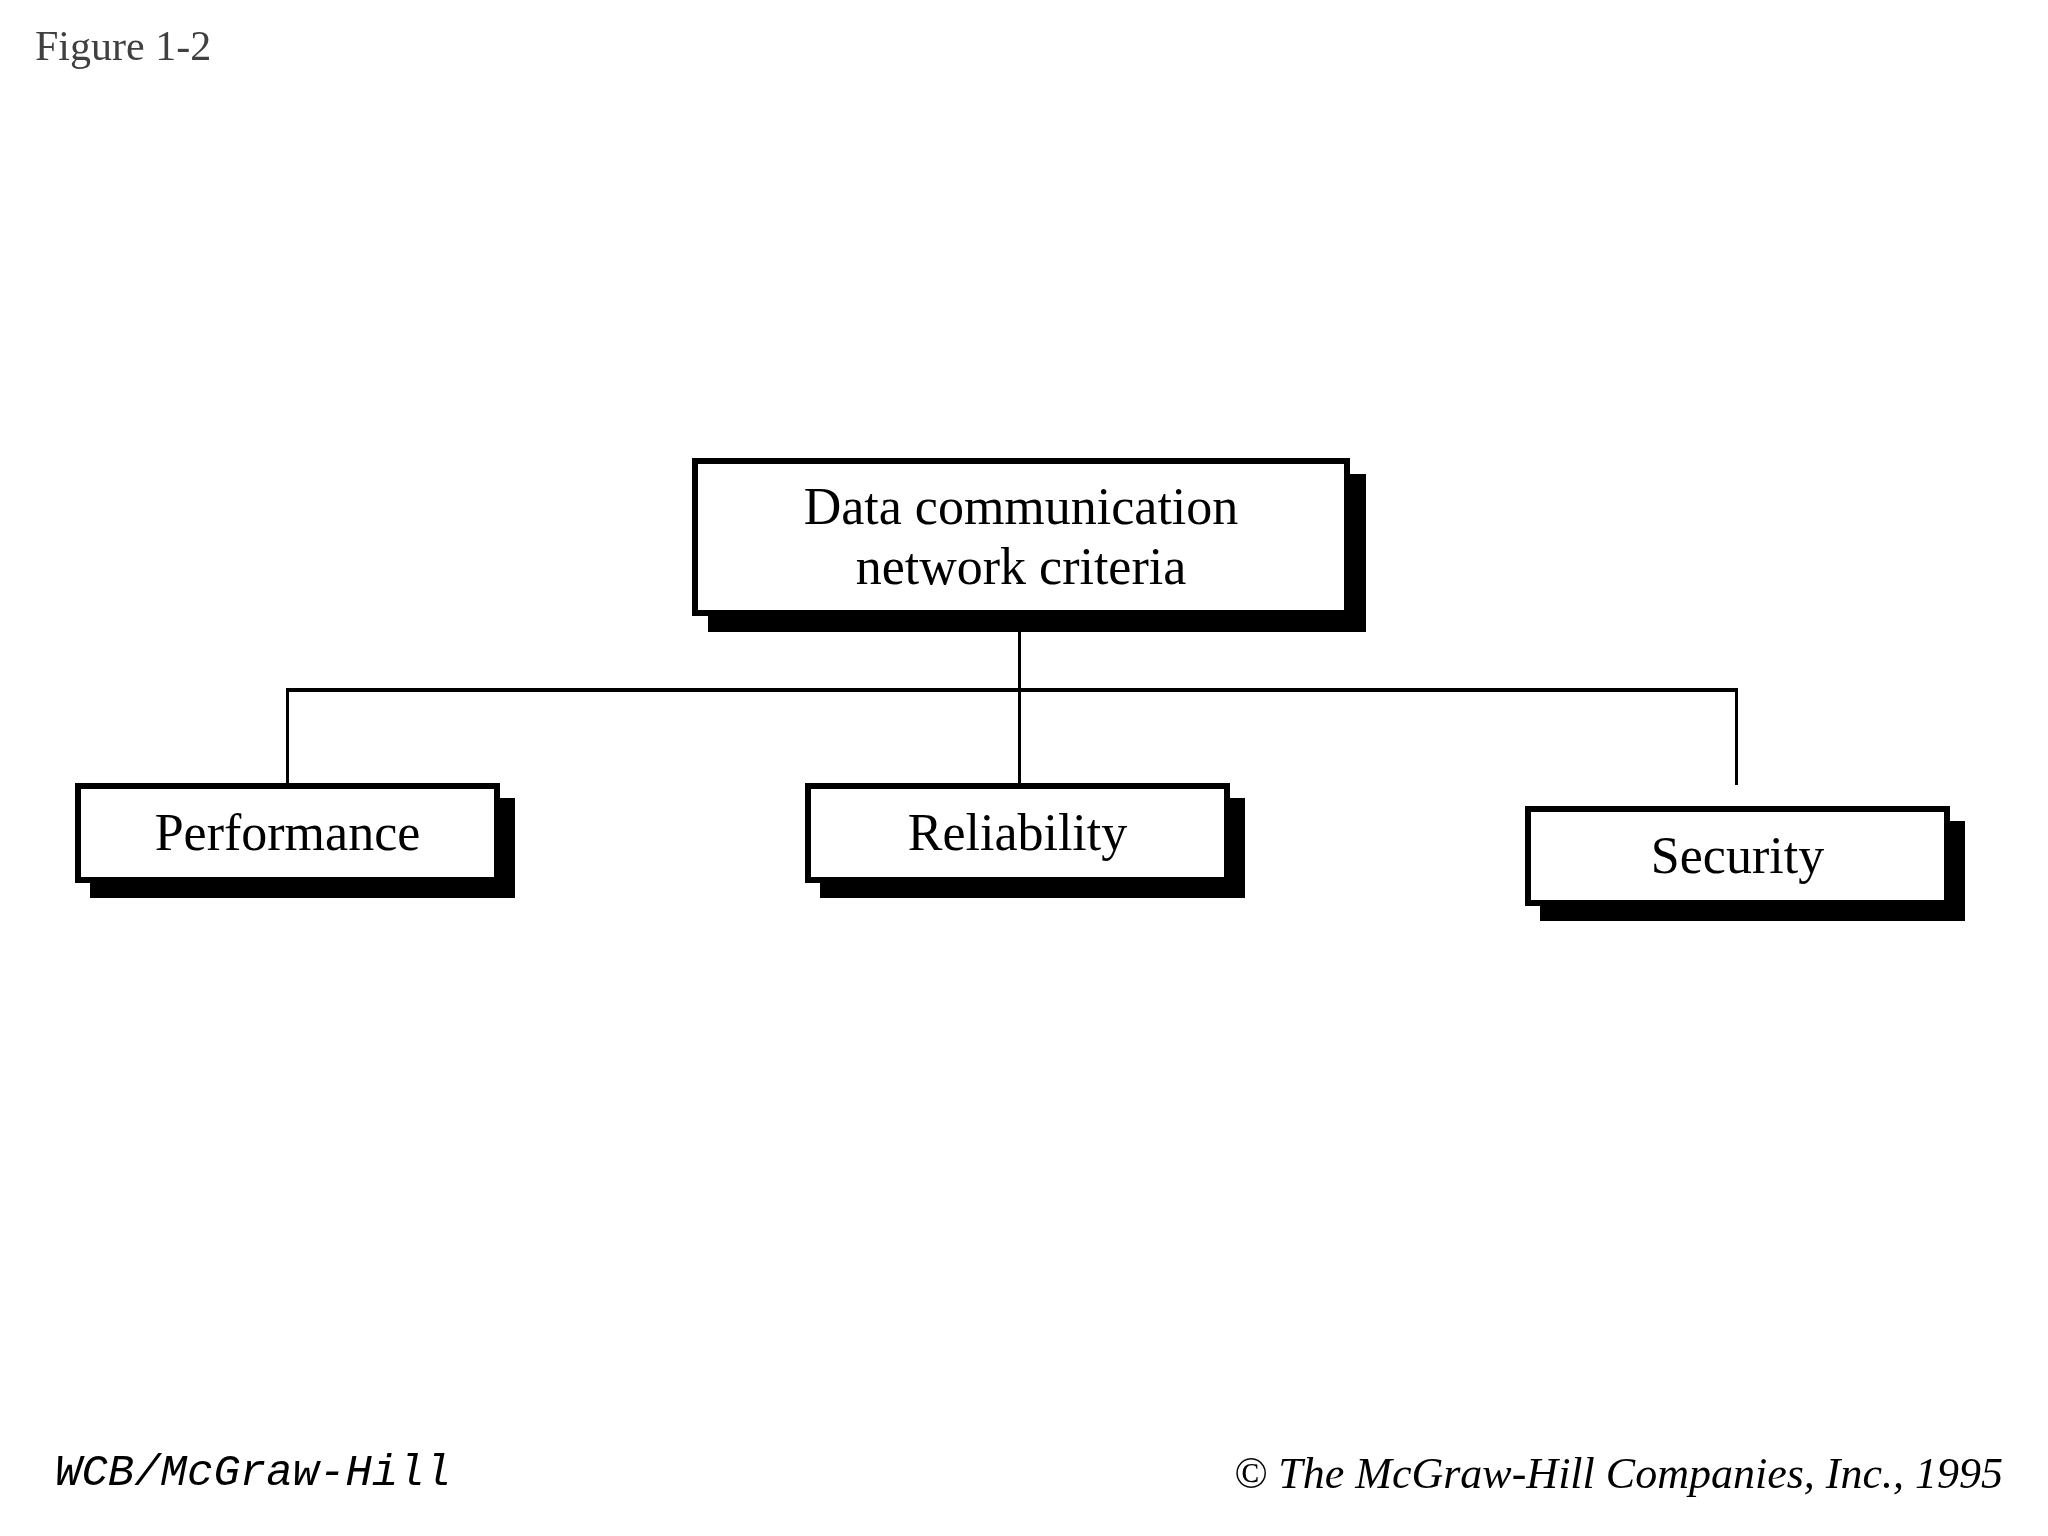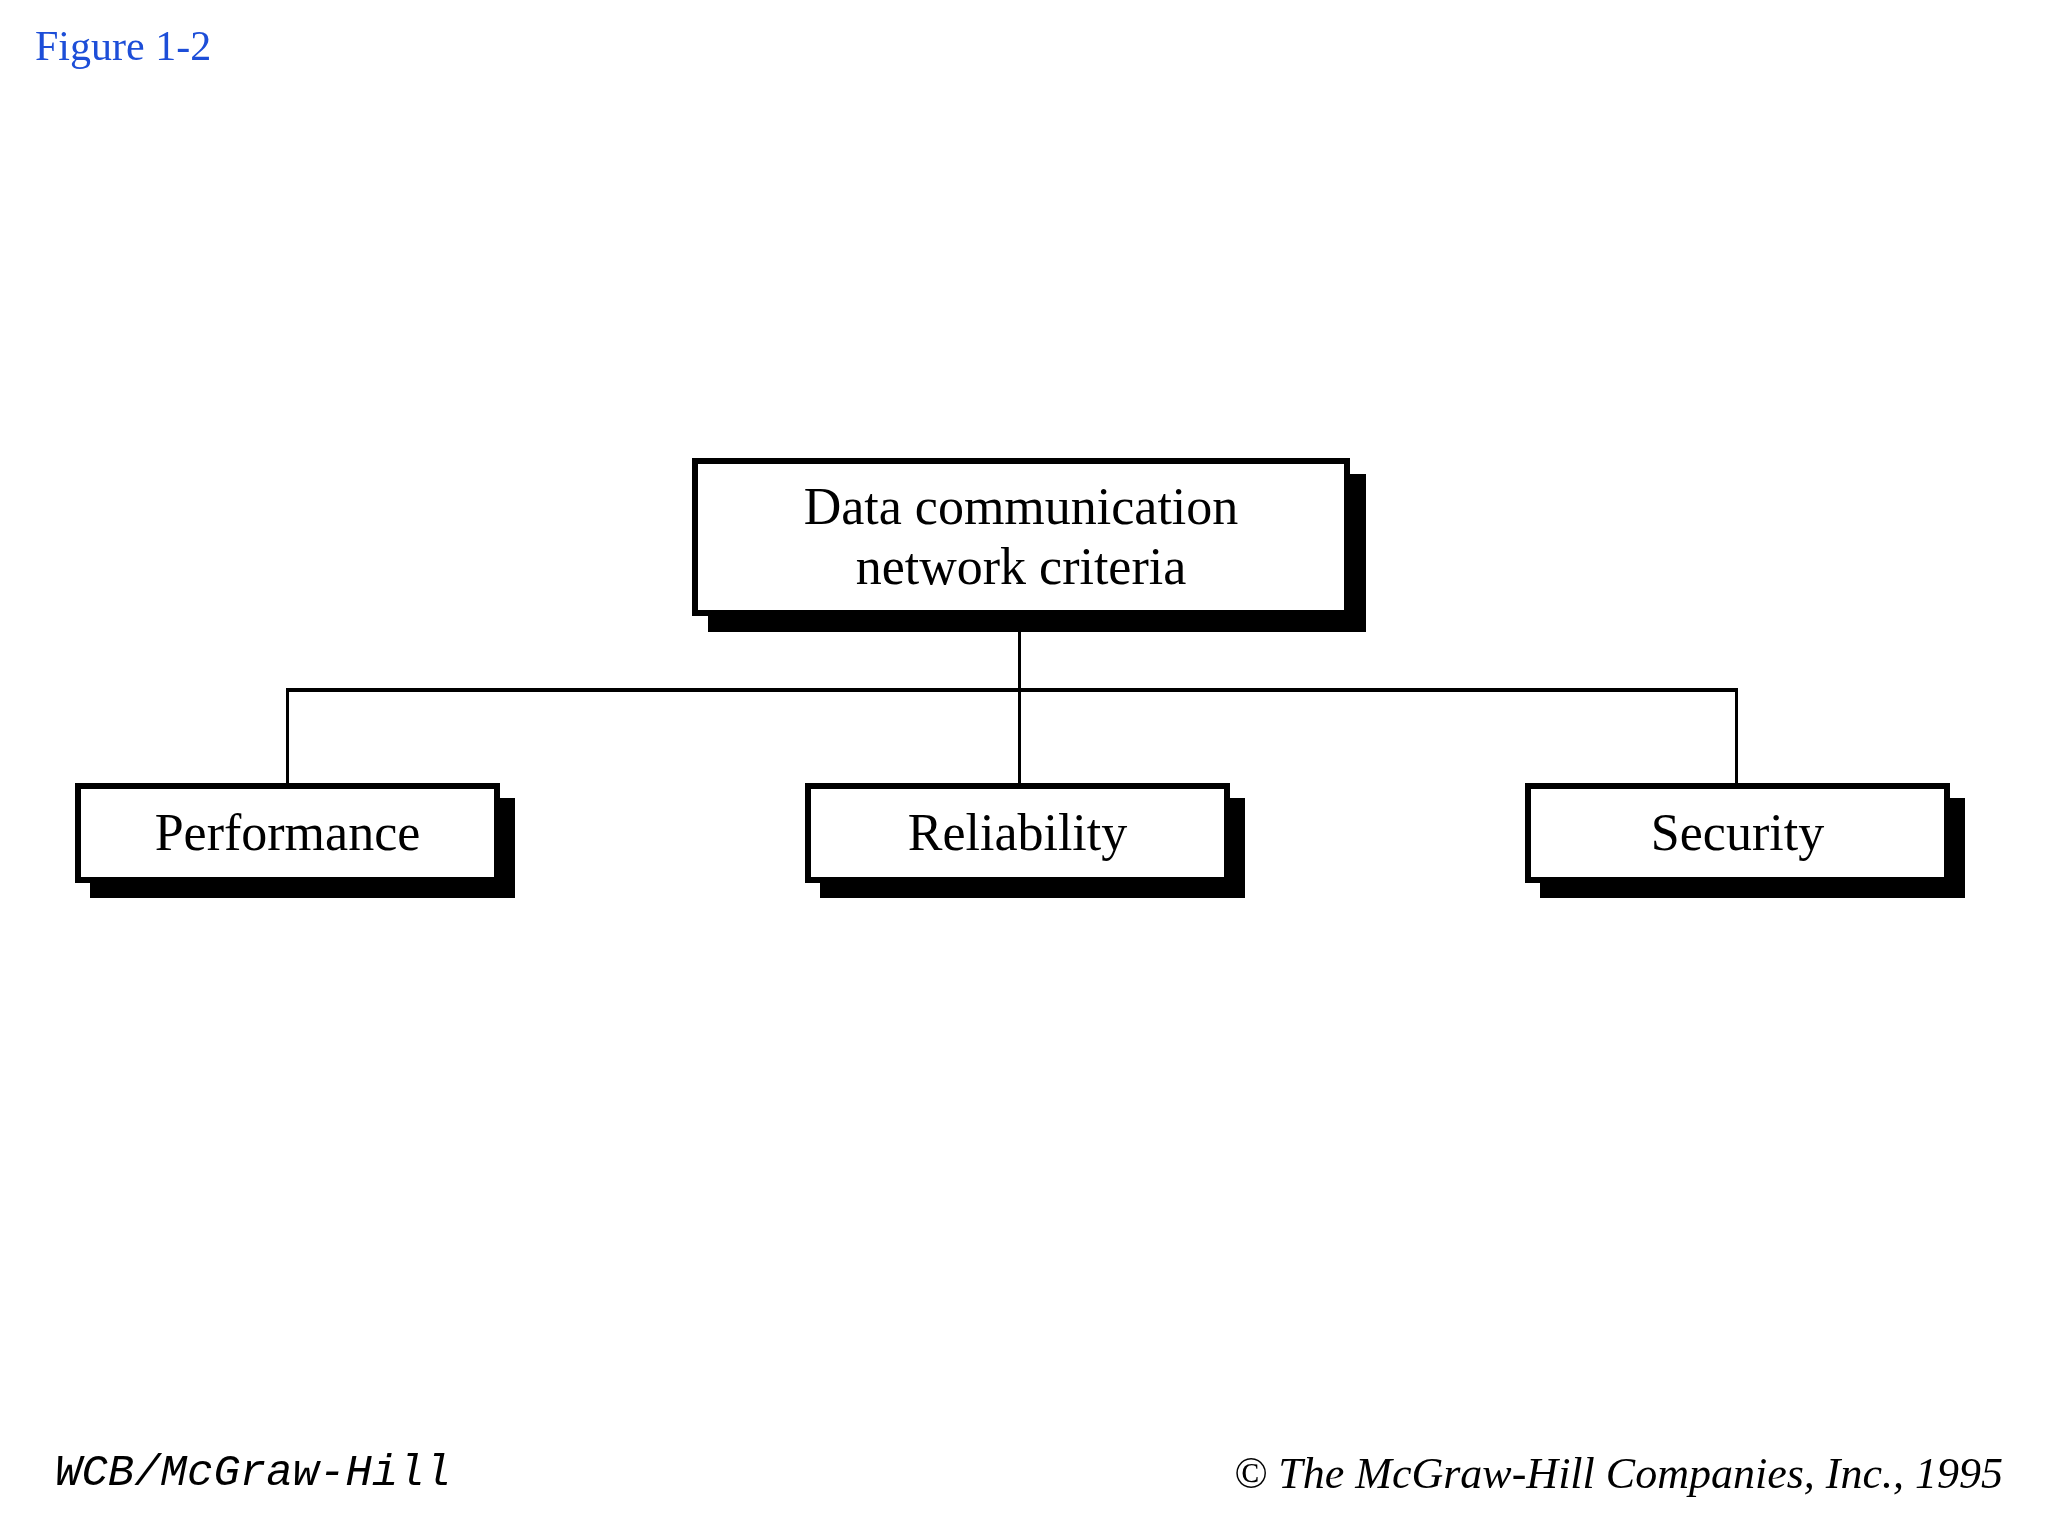--- a/index.html
+++ b/index.html
@@ -14,21 +14,21 @@
     background: #ffffff;
     font-family: "Liberation Serif", serif;
     color: #000000;
     overflow: hidden;
   }
   .figure-label {
     position: absolute;
     left: 35px;
     top: 22px;
     font-size: 42px;
-    color: #1d4ed8;
+    color: #404040;
   }
   .connector {
     position: absolute;
     background: #000000;
   }
   .node {
     position: absolute;
     box-sizing: border-box;
     background: #ffffff;
     border: 6px solid #000000;
@@ -48,21 +48,21 @@
     box-shadow: 16px 16px 0 0 #000000;
     white-space: pre-line;
   }
   .node-child {
     top: 783px;
     width: 425px;
     height: 100px;
   }
   .node-performance { left: 75px; }
   .node-reliability { left: 805px; }
-  .node-security   { left: 1525px; }
+  .node-security   { left: 1525px; margin-top: 23px; }
 
   .stem-root {
     left: 1018px;
     top: 616px;
     width: 3px;
     height: 76px;
   }
   .rail-horizontal {
     left: 286px;
     top: 688px;

